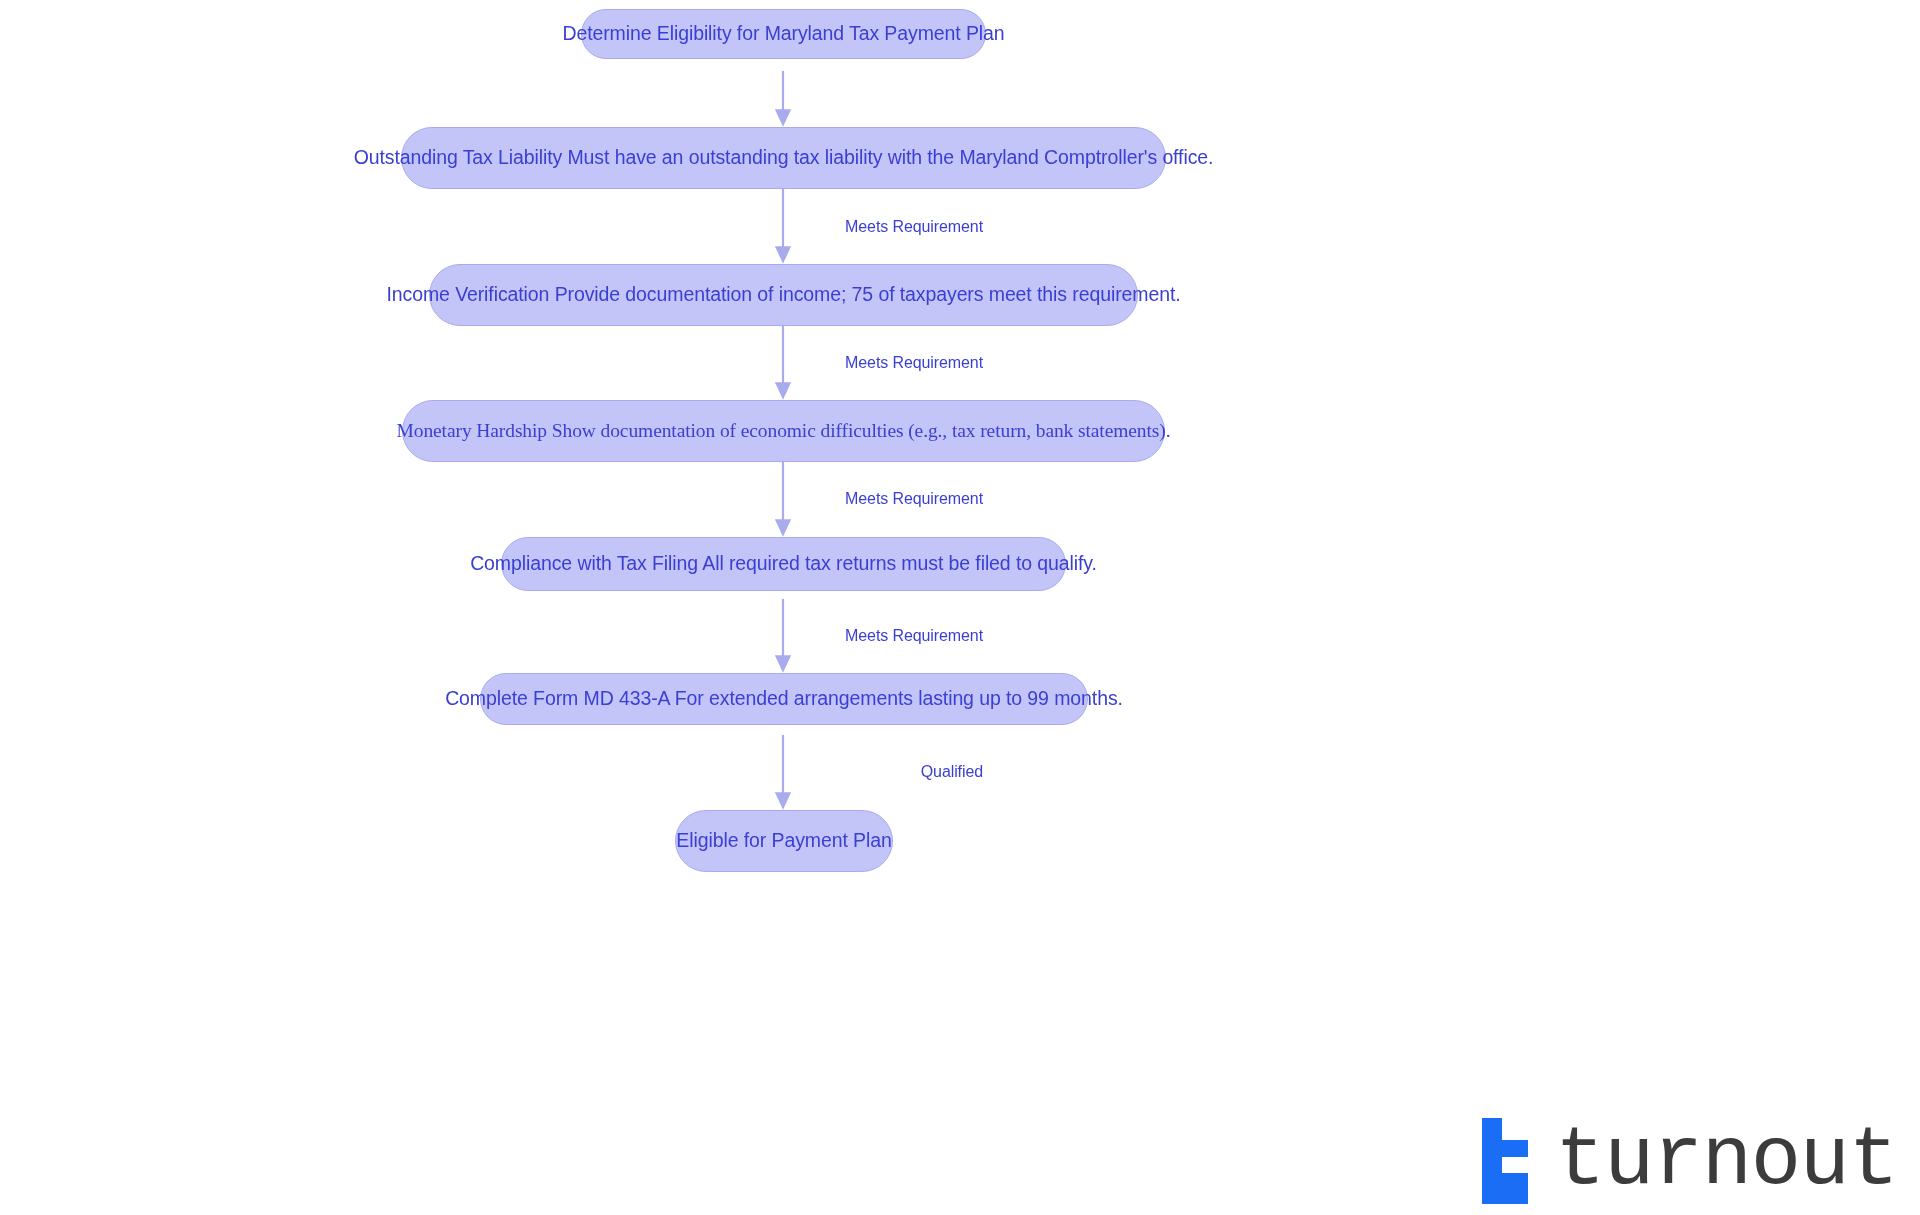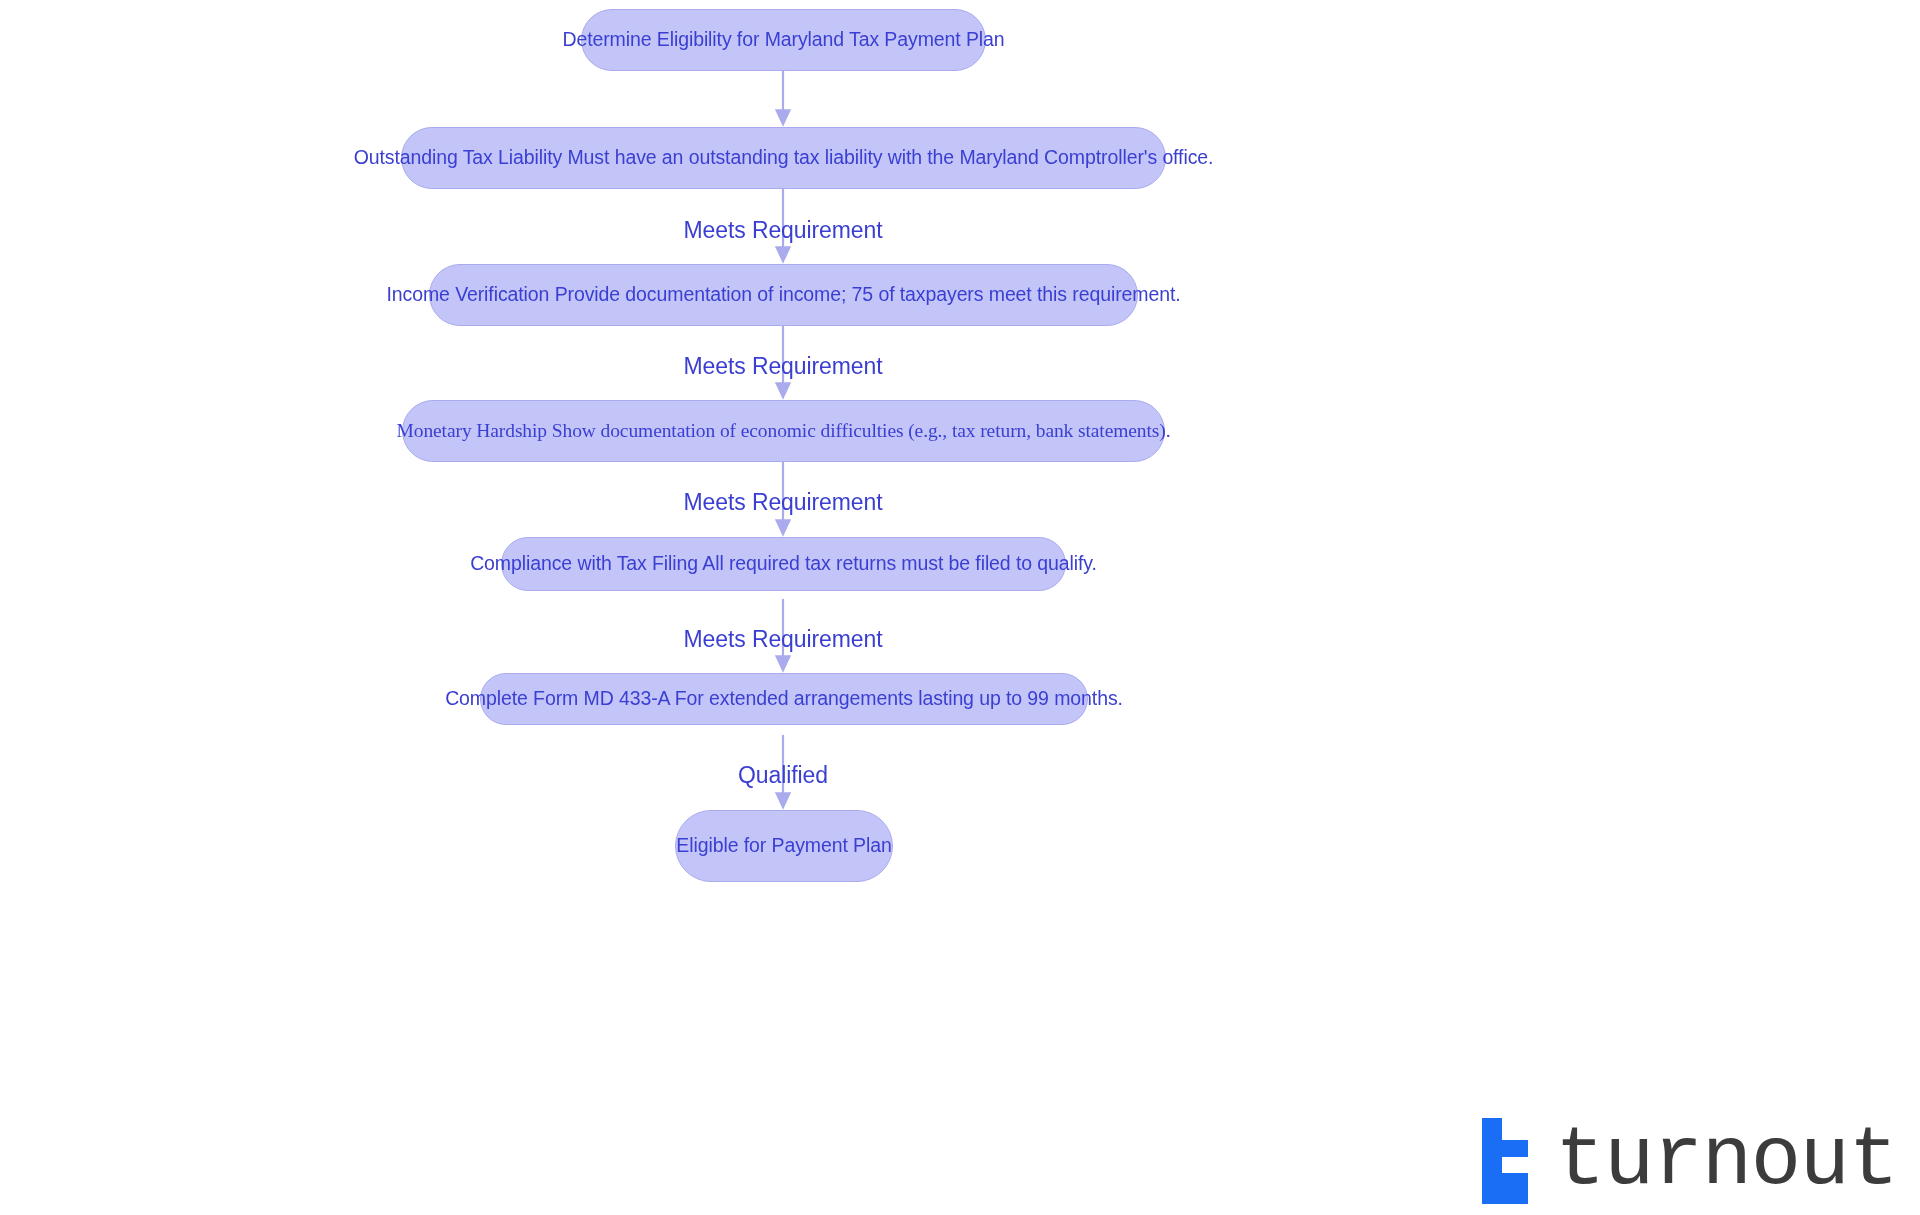--- a/index.html
+++ b/index.html
@@ -39,25 +39,25 @@
     letter-spacing: -0.1px;
     white-space: nowrap;
     line-height: 1;
     padding: 0 26px;
   }
 
   
   .edge-label {
     position: absolute;
     color: #3a3fd1;
-    font-size: 23px;
+    font-size: 16px;
     white-space: nowrap;
     letter-spacing: -0.1px;
     line-height: 1;
-    text-align: center;
+    text-align: right;
   }
 
   
   .connector {
     position: absolute;
     left: 0;
     top: 0;
     width: 1920px;
     height: 1215px;
     pointer-events: none;
@@ -98,33 +98,33 @@
     <g stroke="#a9abec" stroke-width="2.2" fill="none">
       <line x1="783" y1="71" x2="783" y2="118" marker-end="url(#arrowhead)"></line>
       <line x1="783" y1="189" x2="783" y2="255" marker-end="url(#arrowhead)"></line>
       <line x1="783" y1="326" x2="783" y2="391" marker-end="url(#arrowhead)"></line>
       <line x1="783" y1="462" x2="783" y2="528" marker-end="url(#arrowhead)"></line>
       <line x1="783" y1="599" x2="783" y2="664" marker-end="url(#arrowhead)"></line>
       <line x1="783" y1="735" x2="783" y2="801" marker-end="url(#arrowhead)"></line>
     </g>
   </svg>
 
-  <div class="node" style="left:581px; top:9px;   width:405px; height:62px;text-align:center;">Determine Eligibility for Maryland Tax Payment Plan</div>
+  <div class="node" style="left:581px; top:9px;   width:405px; height:50px;text-align:center;">Determine Eligibility for Maryland Tax Payment Plan</div>
 
   <div class="node" style="left:401px; top:127px; width:765px; height:62px;">Outstanding Tax Liability Must have an outstanding tax liability with the Maryland Comptroller's office.</div>
 
   <div class="node" style="left:429px; top:264px; width:709px; height:62px;">Income Verification Provide documentation of income; 75 of taxpayers meet this requirement.</div>
 
   <div class="node" style="left:402px; top:400px; width:763px; height:62px;font-family:Liberation Serif, serif;">Monetary Hardship Show documentation of economic difficulties (e.g., tax return, bank statements).</div>
 
   <div class="node" style="left:501px; top:537px; width:565px; height:54px;">Compliance with Tax Filing All required tax returns must be filed to qualify.</div>
 
   <div class="node" style="left:480px; top:673px; width:608px; height:52px;">Complete Form MD 433-A For extended arrangements lasting up to 99 months.</div>
 
-  <div class="node" style="left:675px; top:810px; width:218px; height:72px;">Eligible for Payment Plan</div>
+  <div class="node" style="left:675px; top:810px; width:218px; height:62px;">Eligible for Payment Plan</div>
 
   <div class="edge-label" style="left:583px; top:219px; width:400px;">Meets Requirement</div>
 
   <div class="edge-label" style="left:583px; top:355px; width:400px;">Meets Requirement</div>
 
   <div class="edge-label" style="left:583px; top:491px; width:400px;">Meets Requirement</div>
 
   <div class="edge-label" style="left:583px; top:628px; width:400px;">Meets Requirement</div>
 
   <div class="edge-label" style="left:583px; top:764px; width:400px;">Qualified</div>

